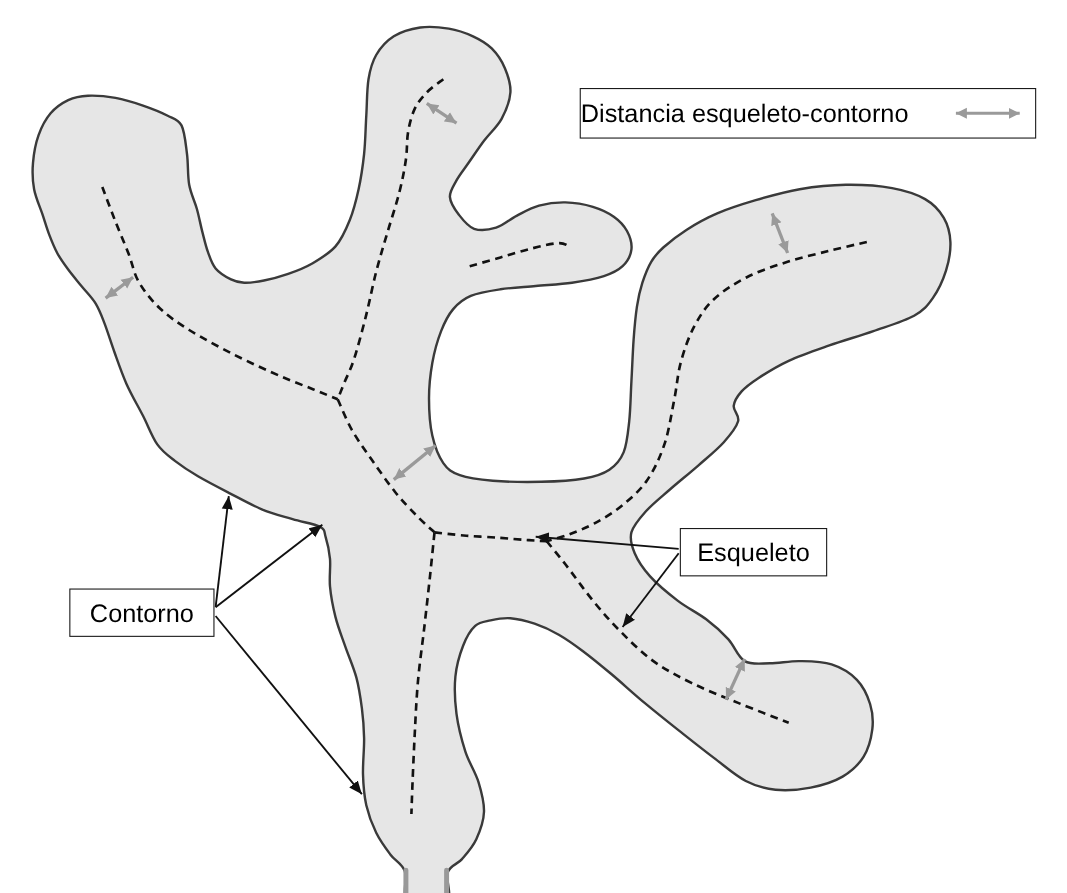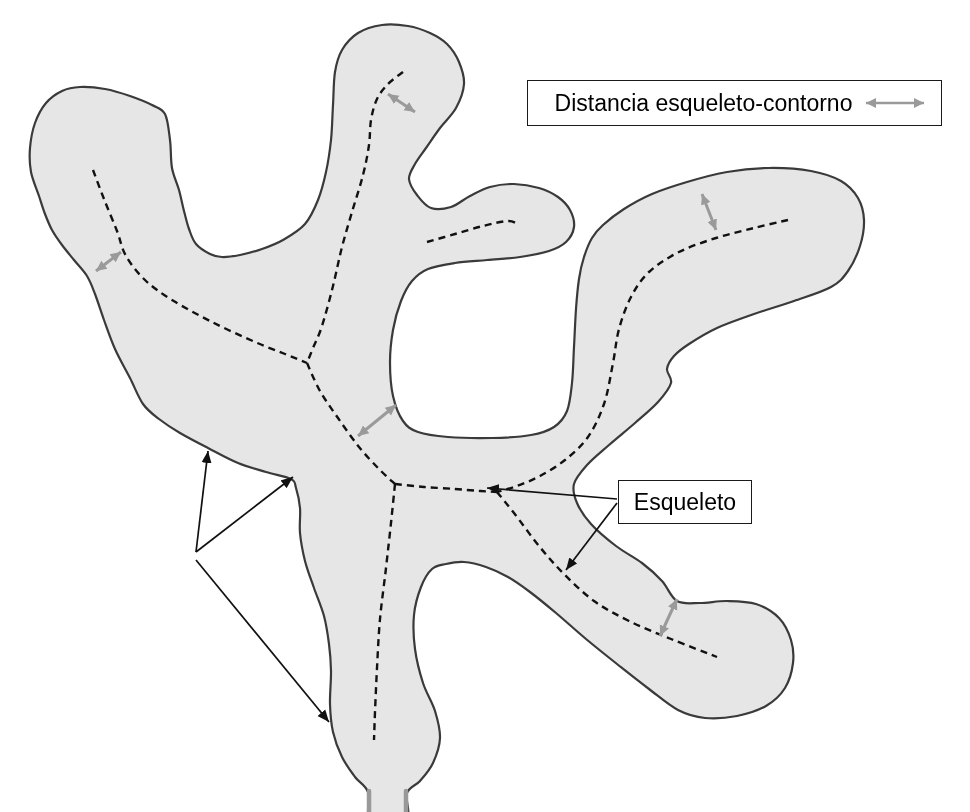--- a/index.html
+++ b/index.html
@@ -17,22 +17,22 @@
     background:#ffffff;
     border:1.6px solid #1a1a1a;
     display:flex;
     align-items:center;
     justify-content:center;
     font-size:23px;
     color:#000;
     white-space:nowrap;
   }
   .legend-box{
-    justify-content:center;
-    padding:0 10px 0 24px;
+    justify-content:space-between;
+    padding:0 10px 0 0;
   }
   .legend-box .legend-arrow{margin-left:10px;flex:0 0 auto;}
 </style>
 </head>
 <body>
 
 <div class="stage">
 
   <svg id="diagram-svg" xmlns="http://www.w3.org/2000/svg" viewBox="0 0 970 812">
       <defs>
@@ -71,18 +71,21 @@
     <svg class="legend-arrow" width="66" height="16" viewBox="0 0 66 16" xmlns="http://www.w3.org/2000/svg" style="color: rgb(154, 154, 154);">
       <defs>
         <marker id="lg-head" markerUnits="userSpaceOnUse" markerWidth="11" markerHeight="11" refX="10" refY="5.5" orient="auto-start-reverse">
           <path d="M0,0.5 L10,5.5 L0,10.5 Z" fill="currentColor"></path>
         </marker>
       </defs>
       <line x1="4" y1="8" x2="62" y2="8" stroke="currentColor" stroke-width="2.6" marker-start="url(#lg-head)" marker-end="url(#lg-head)"></line>
     </svg>
   </div>
 
+  <div class="label-box" id="contorno-box" style="left: 63px; top: 535px; width: 132px; height: 44px;">
+    <span>Contorno</span>
+  </div>
 
   <div class="label-box" id="esqueleto-box" style="left: 618px; top: 480px; width: 134px; height: 44px;">
     <span>Esqueleto</span>
   </div>
 
 </div>
 
 </body></html>

